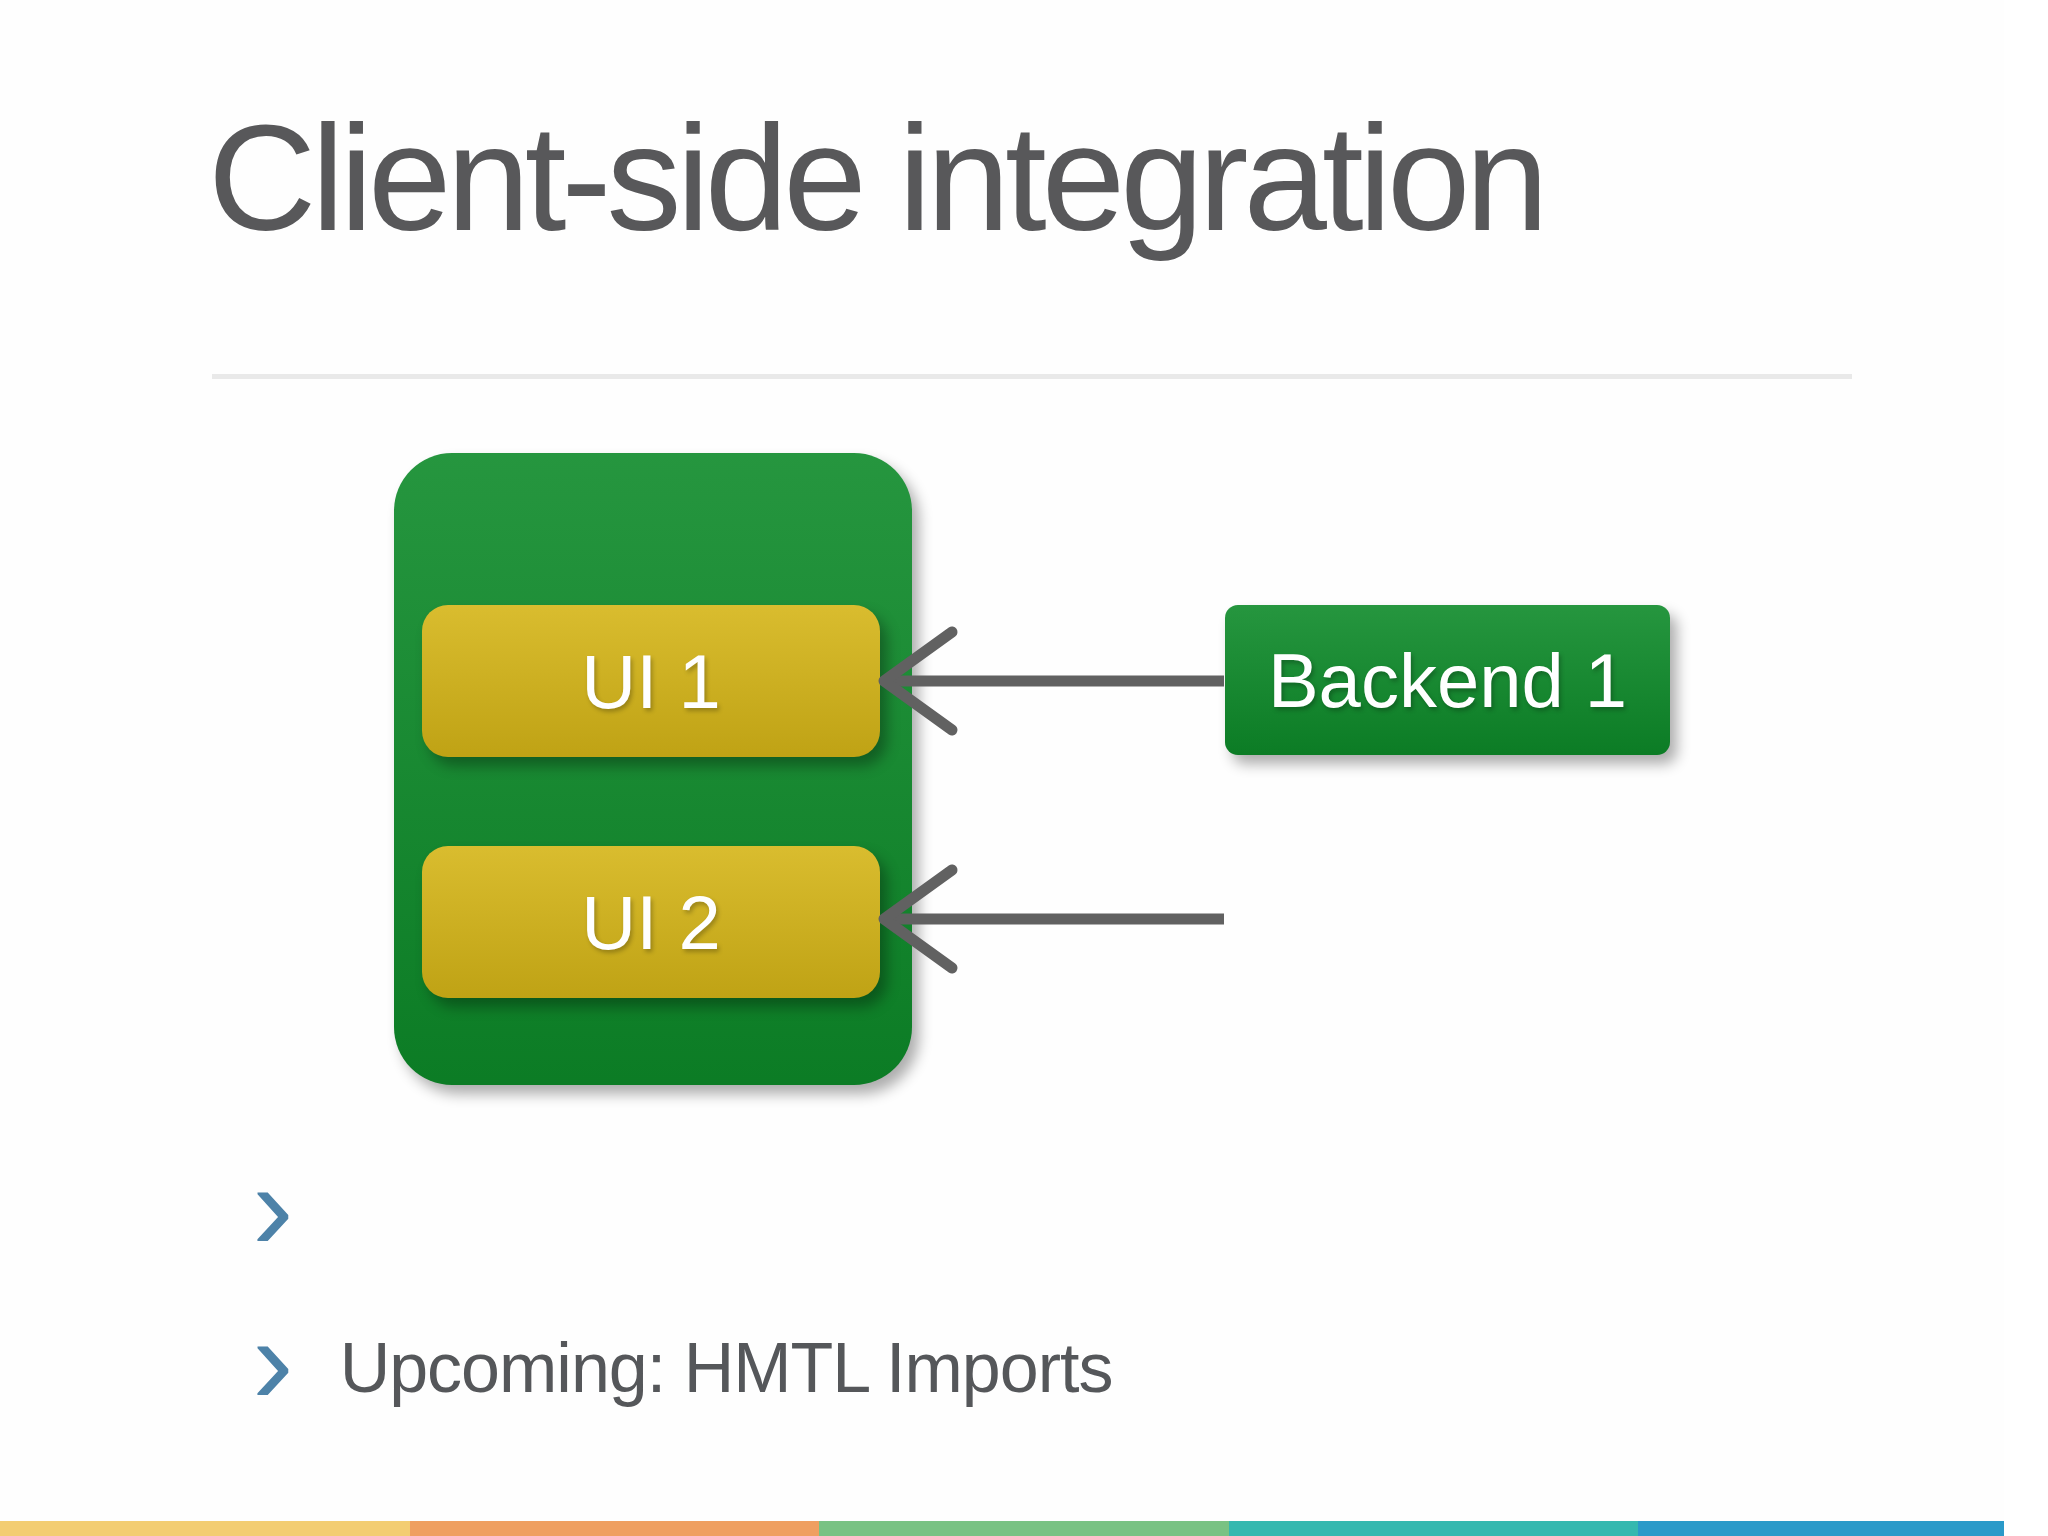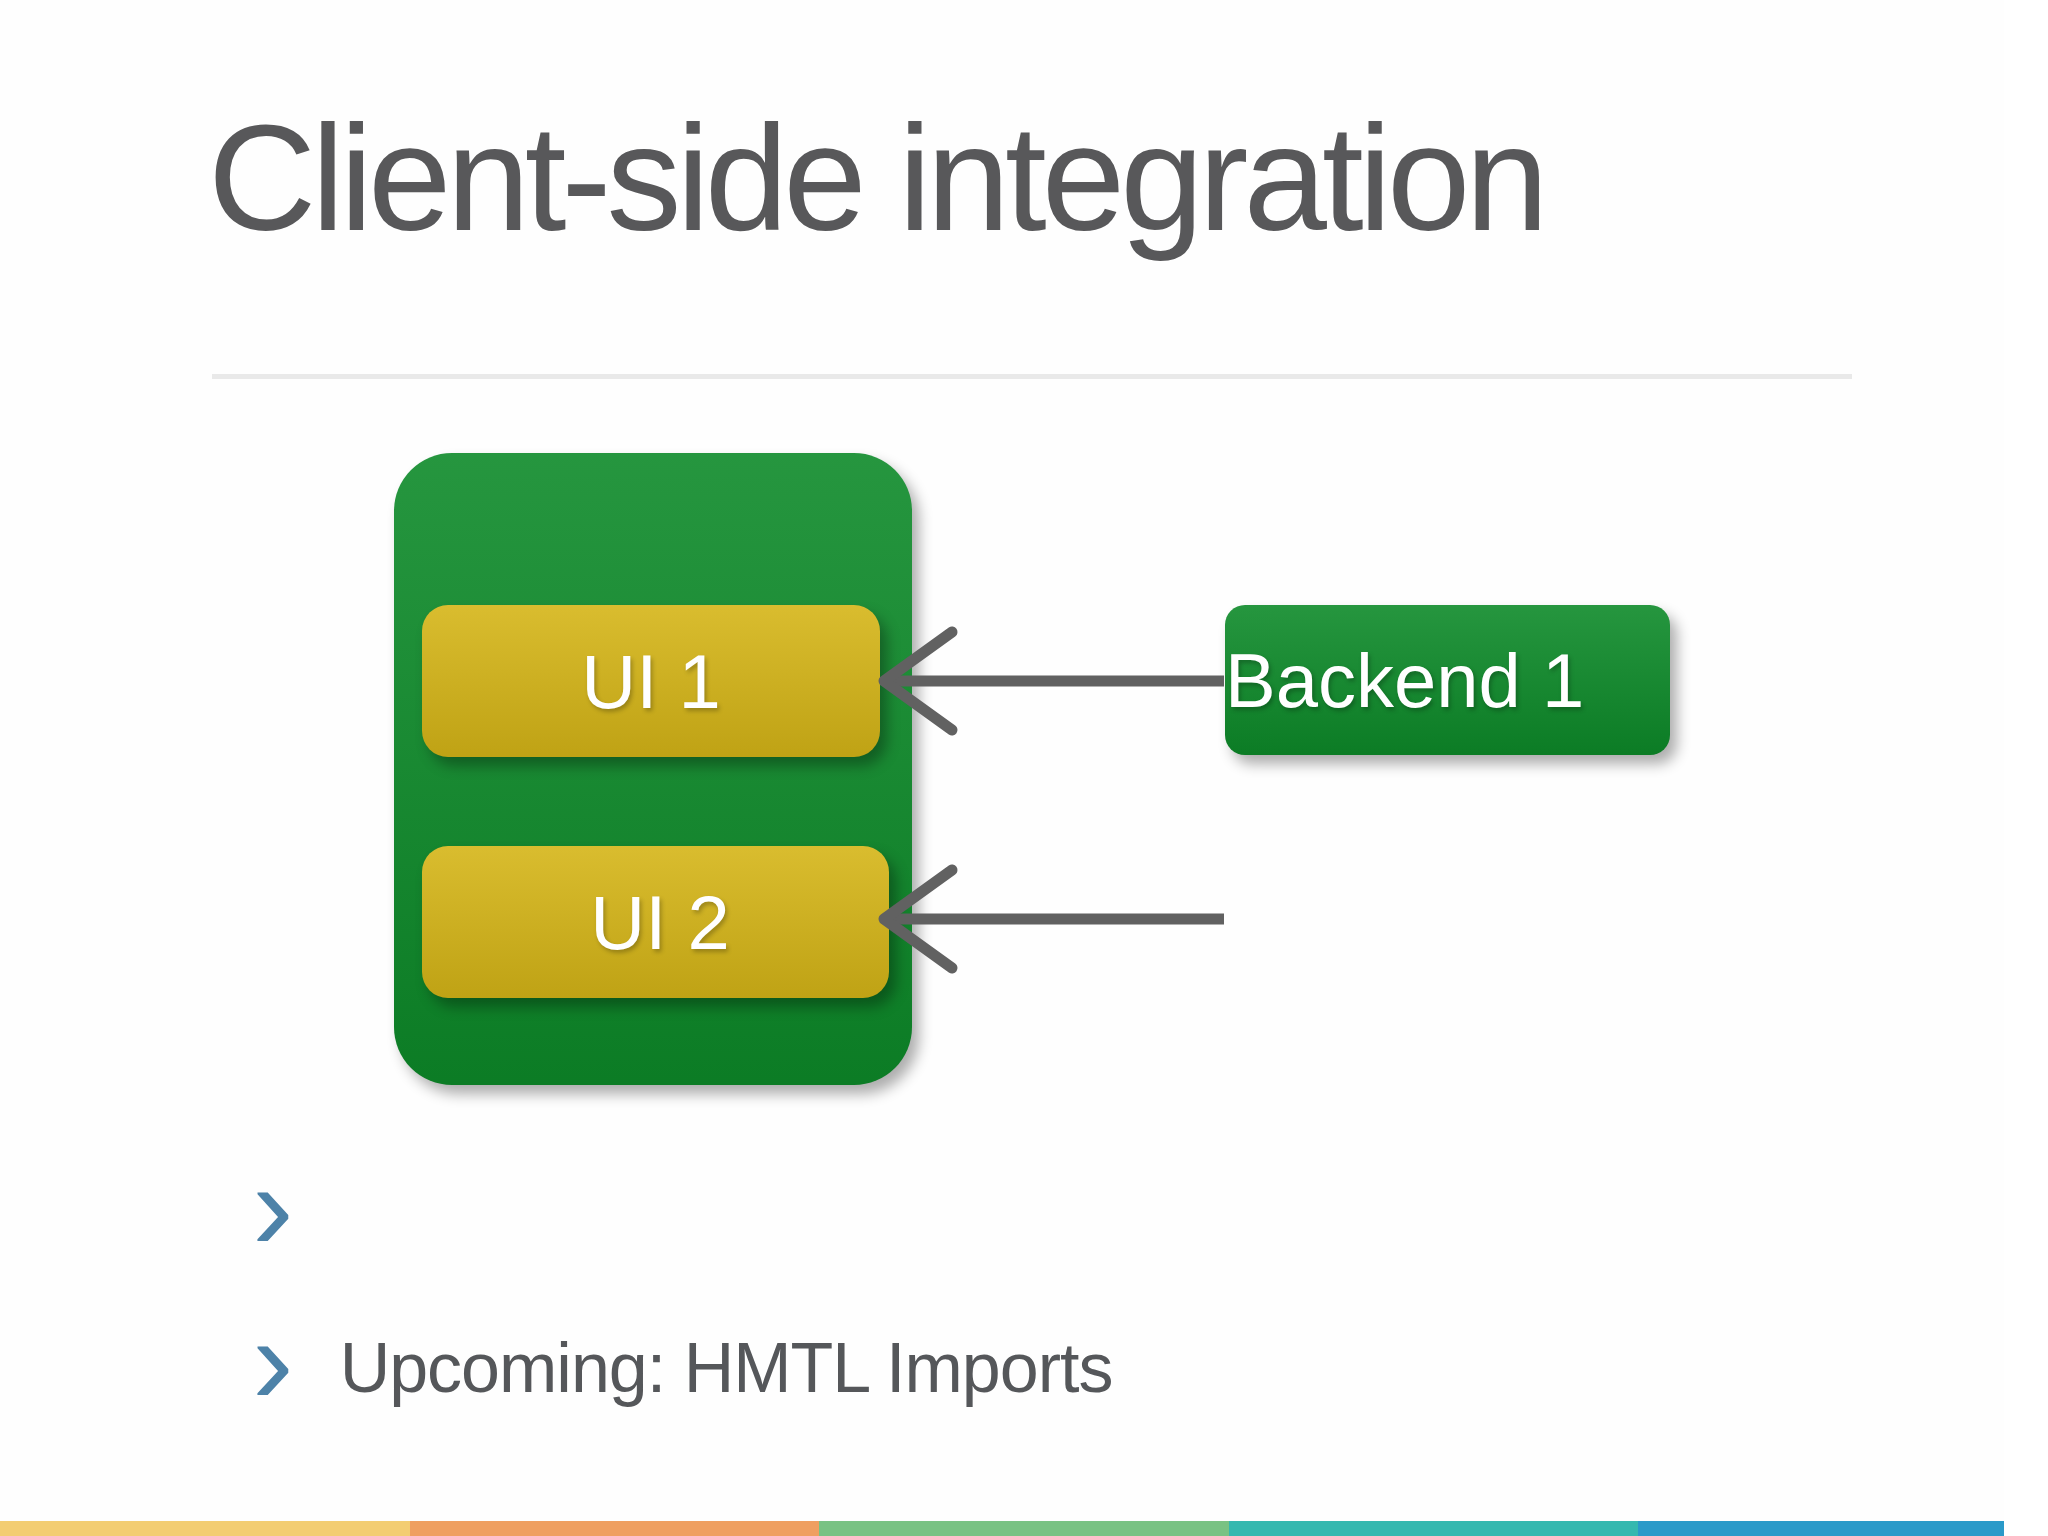--- a/index.html
+++ b/index.html
@@ -38,22 +38,22 @@
     position:absolute;left:28px;width:458px;height:152px;
     border-radius:26px;
     display:flex;align-items:center;justify-content:center;
     font-size:76px;
     text-shadow:2px 3px 4px rgba(0,0,0,.25);
   }
   .ui1{top:152px;}
   .ui2{top:393px;}
   .backend-box{
     width:445px;height:150px;left:1225px;
-    border-radius:20px;
-    display:flex;align-items:center;
+    border-radius:13px;
+    display:flex;align-items:center;justify-content:center;
     font-size:76px;
     text-shadow:2px 3px 4px rgba(0,0,0,.25);
   }
   .backend1{top:605px;}
   .backend2{top:844px;}
   .arrow{position:absolute;}
   .arrow1{left:872px;top:618px;}
   .arrow2{left:872px;top:856px;}
   .bullet-row{
     position:absolute;left:252px;height:92px;
@@ -81,21 +81,21 @@
 <div id="slide">
 
   <div class="title">Client-side integration</div>
 
   <div class="rule"></div>
 
   <div class="box browser-box" style="background-color: rgb(13, 138, 41);">
     <div class="box inner-box ui1" style="background-color: rgb(213, 181, 23);">
       <span>UI 1</span>
     </div>
-    <div class="box inner-box ui2" style="background-color: rgb(213, 181, 23); padding-left: 9px;">
+    <div class="box inner-box ui2" style="background-color: rgb(213, 181, 23);">
       <span>UI 2</span>
     </div>
   </div>
 
   <div class="box backend-box backend1" style="background-color: rgb(13, 138, 41);">
     <span>Backend 1</span>
   </div>
 
   <svg class="arrow arrow1" width="356" height="126" viewBox="0 0 356 126">
     <line x1="352" y1="63" x2="16" y2="63" stroke-width="11" stroke="#616161"></line>

